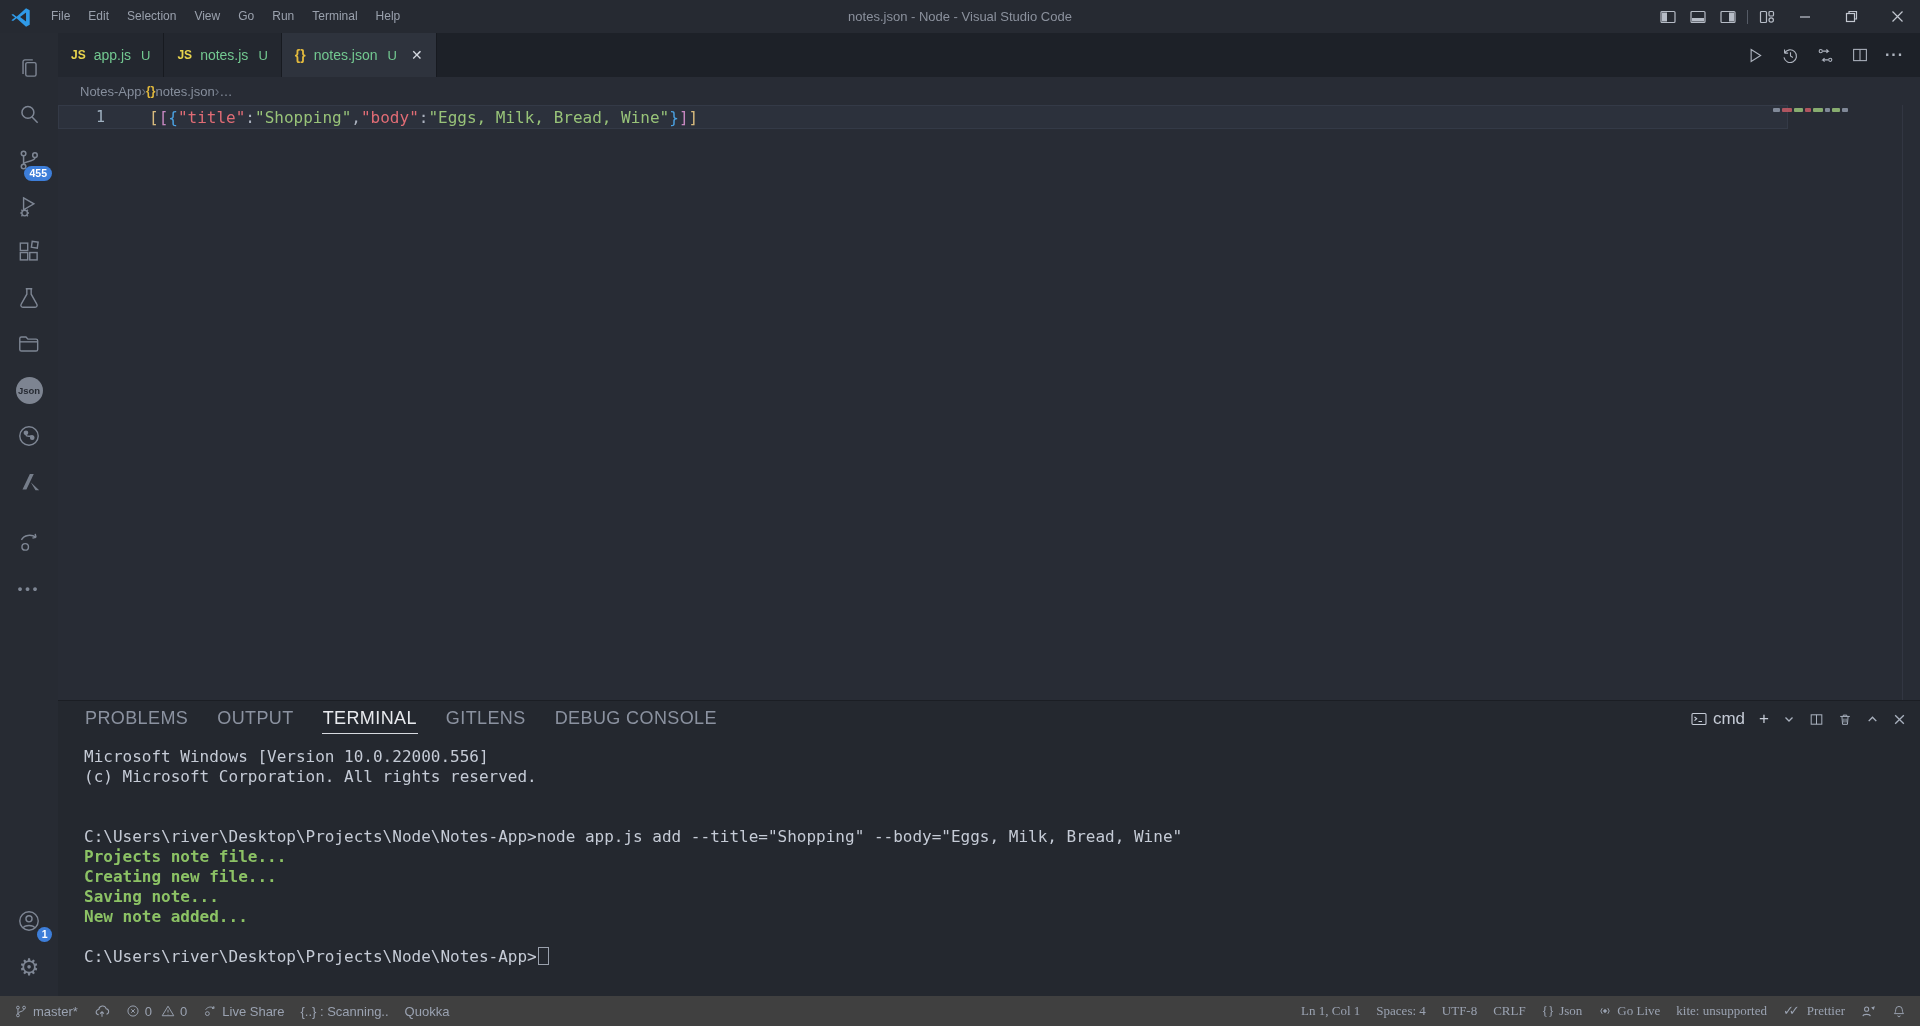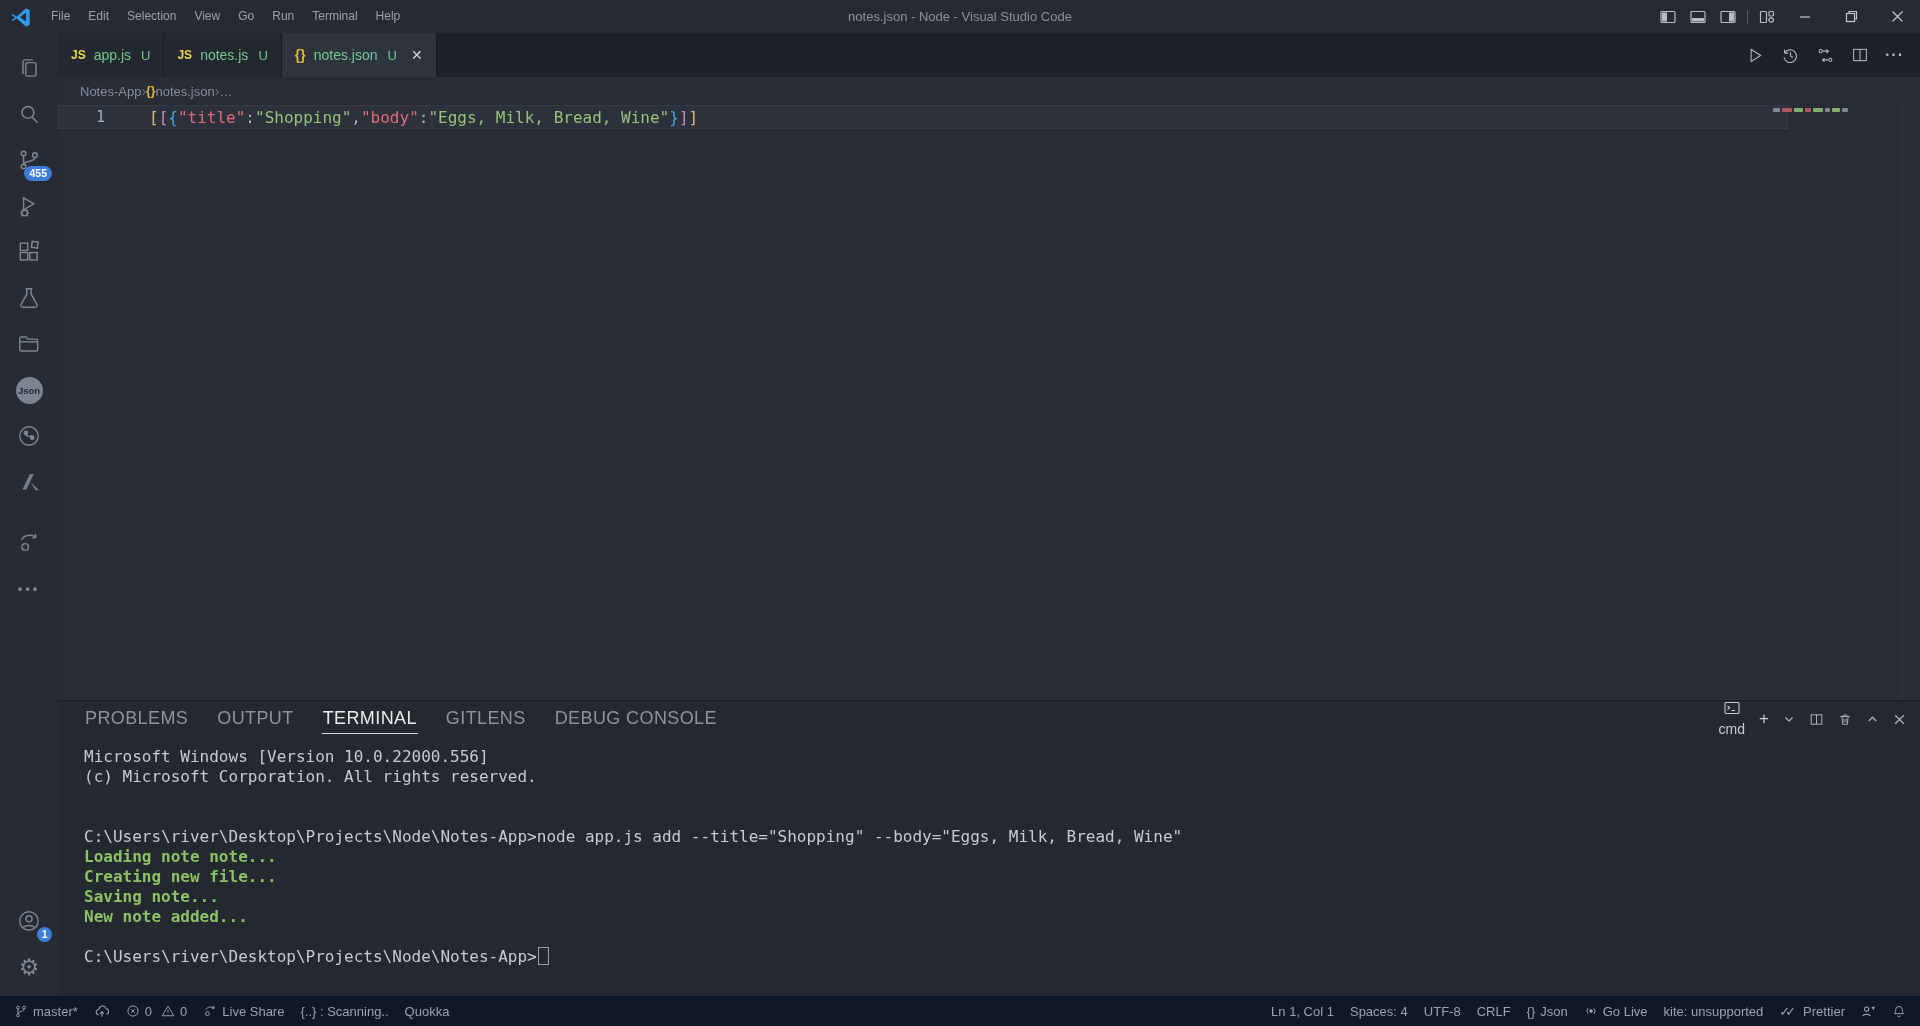--- a/index.html
+++ b/index.html
@@ -70,35 +70,35 @@
   .minimap-line { position:absolute; top:3px; right:72px; height:5px; display:flex; gap:2px; }
   .mm-seg { height:4px; border-radius:1px; opacity:.85; }
 
   
   .panel { height:296px; background:#24282f; border-top:1px solid #1b1e24; display:flex; flex-direction:column; flex:none; }
   .panel-header { height:36px; display:flex; align-items:center; padding:0 14px 0 26px; flex:none; }
   .panel-tab { font-size:18px; letter-spacing:.4px; color:#8b92a0; margin-right:27px; padding:4px 1px;
     border-bottom:1px solid transparent; cursor:pointer; }
   .panel-tab.active { color:#e8eaee; border-bottom-color:#d7dae0; }
   .panel-actions { margin-left:auto; display:flex; align-items:center; gap:14px; color:#aab2bf; }
-  .shell-label { display:flex; align-items:center; gap:6px; font-size:14px; color:#c5cbd6;flex-direction:column; }
+  .shell-label { display:flex; align-items:center; gap:6px; font-size:17px; color:#c5cbd6; }
   .plus-glyph { font-size:17px; color:#c5cbd6; }
 
   .terminal { flex:1; padding:10px 0 0 26px; overflow:hidden; }
   .t-line { font-family:"DejaVu Sans Mono", monospace; font-size:16px; line-height:20px;
     height:20px; white-space:pre; color:#c5cbd6; }
   .t-green { color:#8cc265; font-weight:bold; }
   .has-cursor::after { content:""; display:inline-block; width:9px; height:16px;
     border:1px solid #9aa1ad; margin-left:1px; vertical-align:-3px; }
 
   
-  .statusbar { height:30px; background:#0f172a; display:flex; align-items:center;
+  .statusbar { height:30px; background:#404040; display:flex; align-items:center;
     font-size:13px; color:#9aa2b1; padding:0 6px 0 6px; flex:none; }
   .sb-item { display:flex; align-items:center; gap:5px; padding:0 8px; height:100%; cursor:pointer; white-space:nowrap; }
-  .sb-right { margin-left:auto; display:flex; align-items:center; height:100%; }
+  .sb-right { margin-left:auto; display:flex; align-items:center; height:100%;font-family:Liberation Serif, serif; }
   .dbl-check { letter-spacing:-5px; margin-right:7px; }
 </style>
 </head>
 <body>
 
 <div id="app">
 
   <div class="titlebar">
     <svg class="vscode-logo" viewBox="0 0 24 24">
       <path fill="#2f9ae8" d="M17.5 2.5L7.2 11.6 3.3 8.6 1.5 9.5l4 3-4 3 1.8.9 3.9-3 10.3 9.1 4-2V4.5l-4-2zM17.5 7v10L11 12l6.5-5z"></path>
@@ -378,21 +378,21 @@
               </span>
           </div>
         </div>
         <div class="terminal">
 
         <div class="t-line">Microsoft Windows [Version 10.0.22000.556]</div>
             <div class="t-line">(c) Microsoft Corporation. All rights reserved.</div>
             <div class="t-line"></div>
             <div class="t-line"></div>
             <div class="t-line">C:\Users\river\Desktop\Projects\Node\Notes-App&gt;node app.js add --title="Shopping" --body="Eggs, Milk, Bread, Wine"</div>
-            <div class="t-line t-green">Loading note note...</div>
+            <div class="t-line t-green">Projects note file...</div>
             <div class="t-line t-green">Creating new file...</div>
             <div class="t-line t-green">Saving note...</div>
             <div class="t-line t-green">New note added...</div>
             <div class="t-line"></div>
             <div class="t-line has-cursor">C:\Users\river\Desktop\Projects\Node\Notes-App&gt;</div>
           </div>
       </div>
 
     </div>
   </div>

